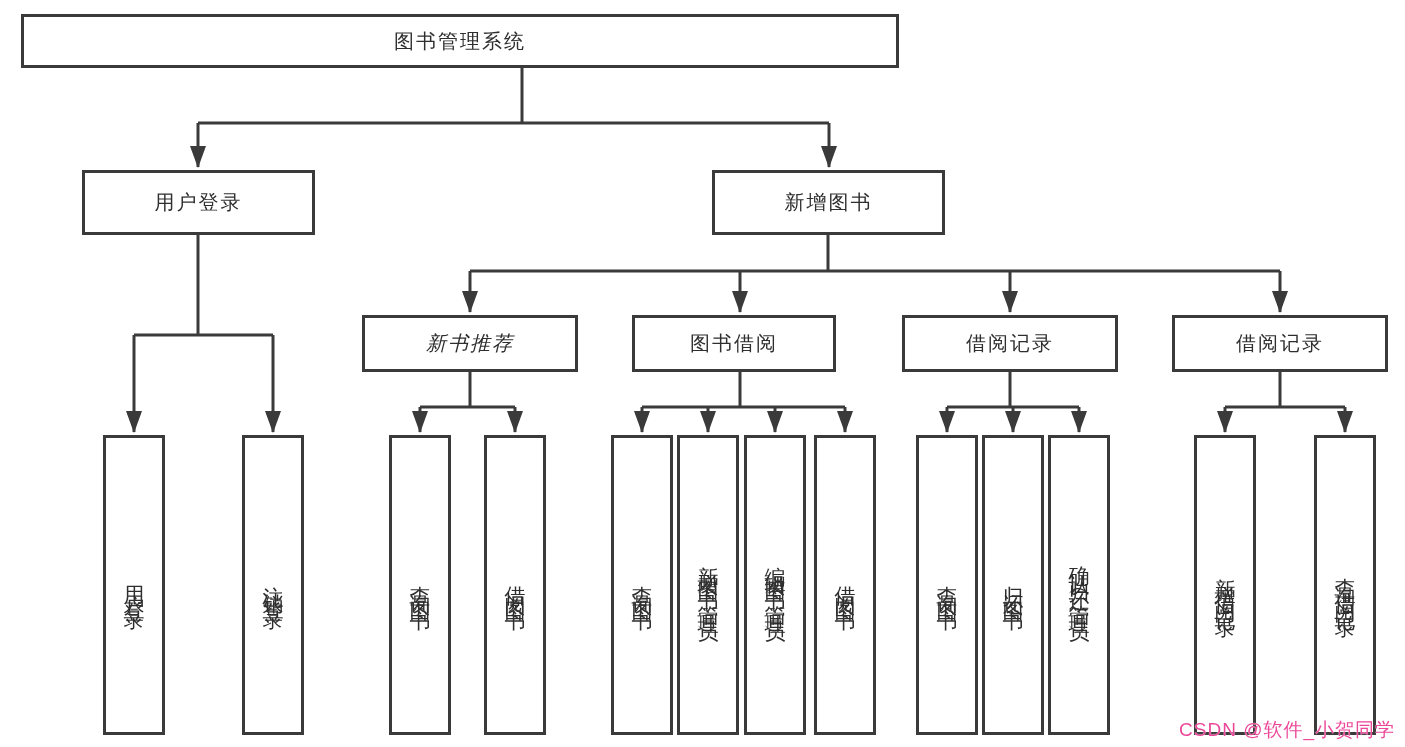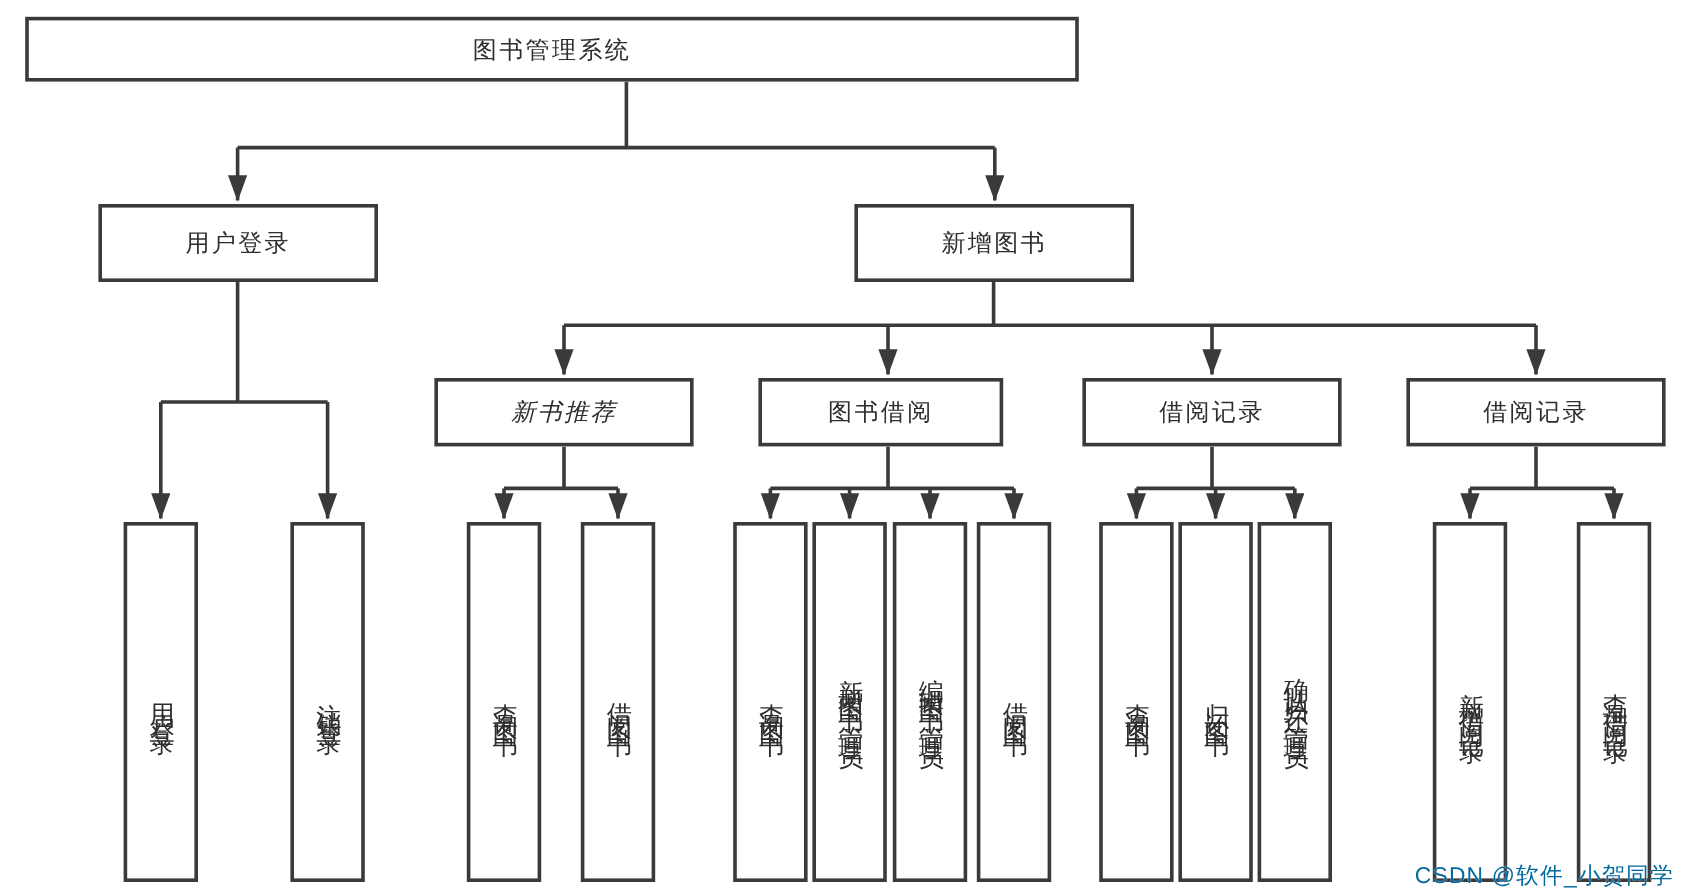--- a/index.html
+++ b/index.html
@@ -65,21 +65,21 @@
   #l-cb-query     { left: 916px; }
   #l-cb-return    { left: 982px; }
   #l-cb-confirm   { left: 1048px; }
   #l-rc-add       { left: 1194px; }
   #l-rc-query     { left: 1314px; }
   #watermark {
     position: absolute;
     right: 10px;
     bottom: 4px;
     font-size: 19px;
-    color: #0369a1;
+    color: #ec4899;
     letter-spacing: 1px;
     text-shadow: 0 0 1px #ffffff;
   }
 </style>
 </head>
 <body>
 
 <div id="canvas">
 
   <svg id="connectors" width="1405" height="747" viewBox="0 0 1405 747" stroke="#3a3a3a" stroke-width="3" fill="none">

